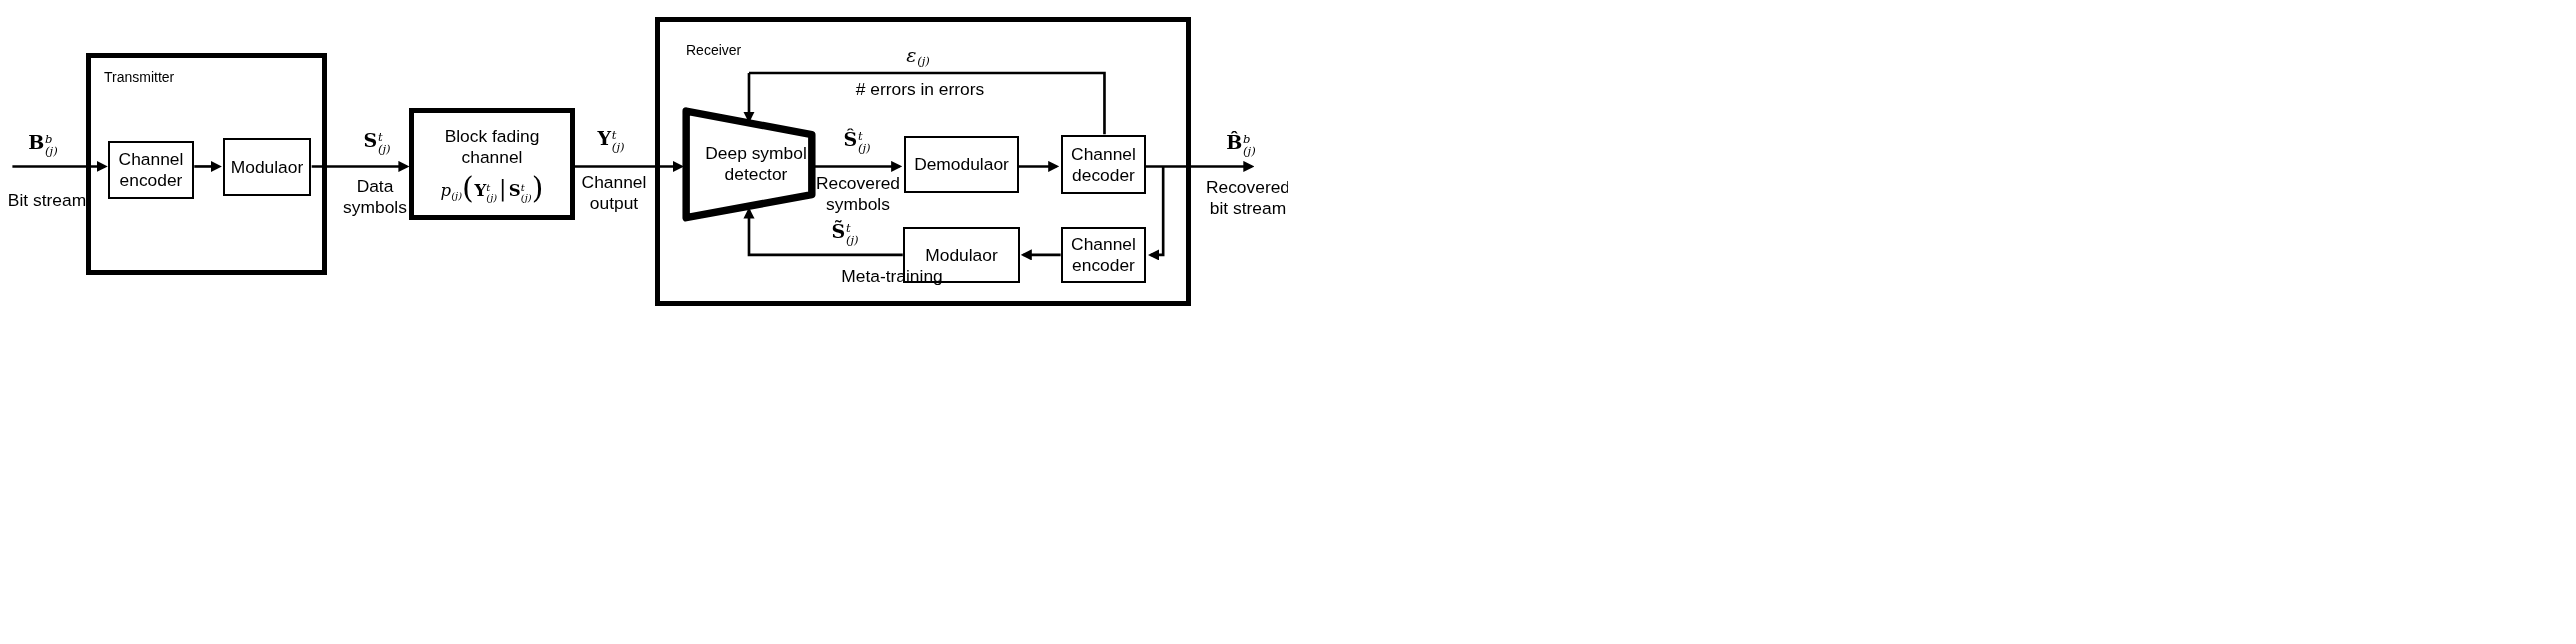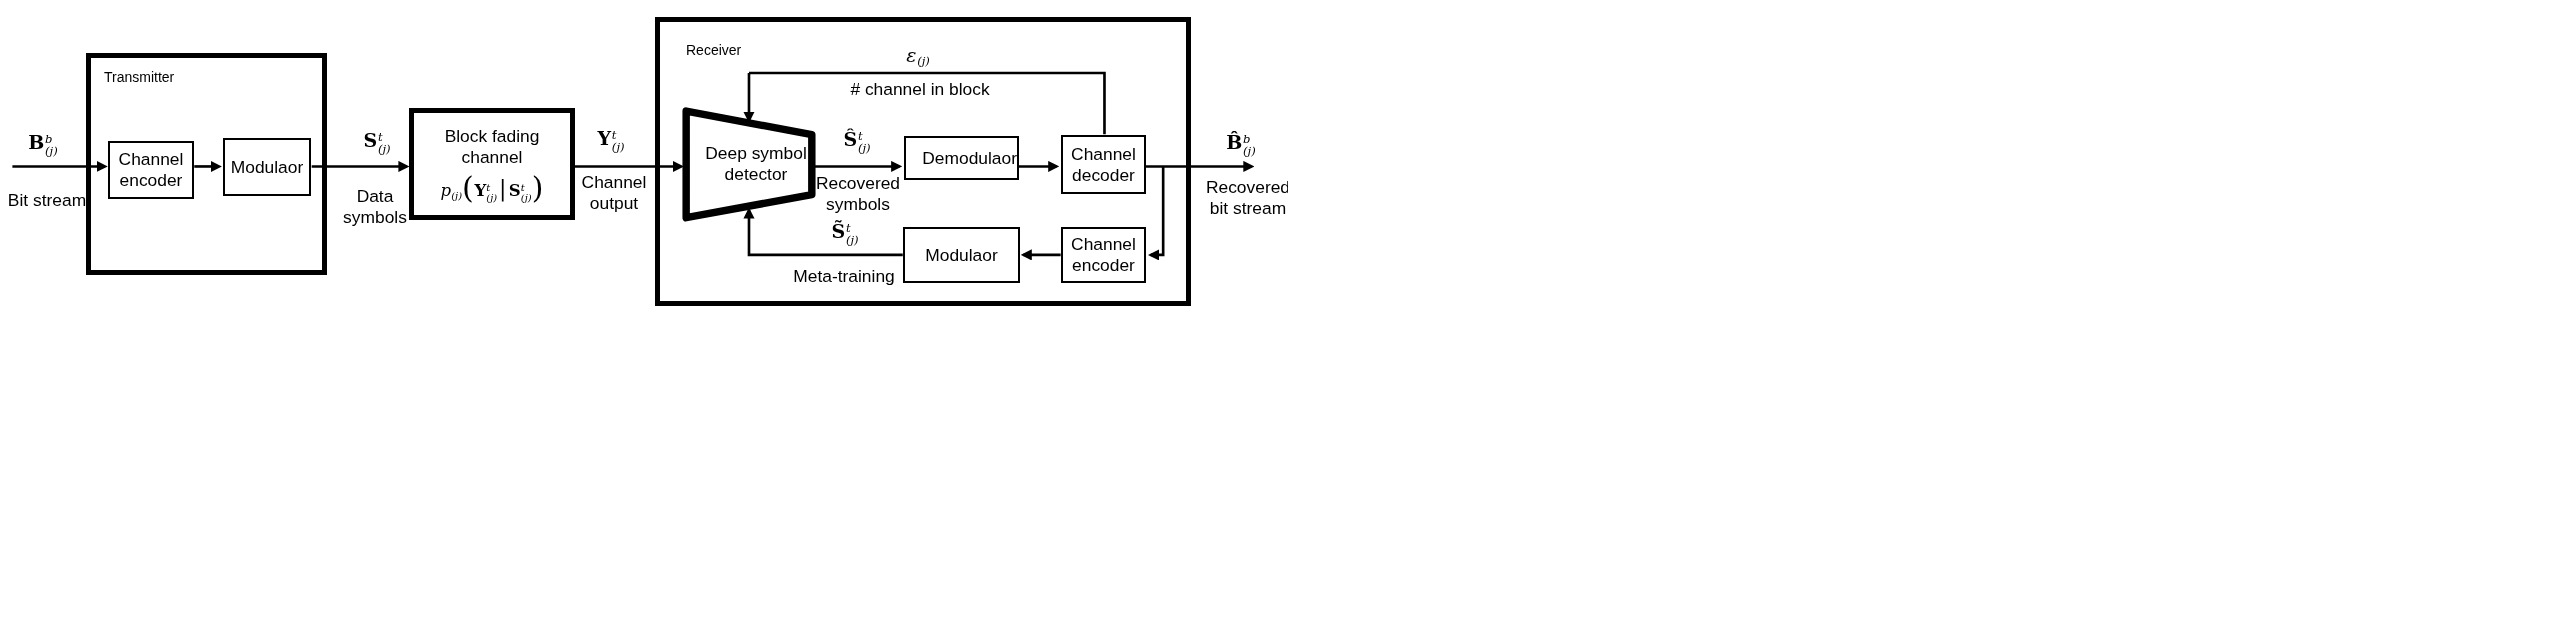--- a/index.html
+++ b/index.html
@@ -137,21 +137,21 @@
     <polygon points="830,134 982,162.5 982,235 830,263" fill="#ffffff" stroke="#000000" stroke-width="9" stroke-linejoin="round"></polygon>
   </svg>
 
   <div class="thin-box" style="left:108px;top:141px;width:86px;height:58px;">
     <span class="box-label">Channel
 encoder</span>
   </div>
   <div class="thin-box" style="left:223px;top:138px;width:88px;height:58px;">
     <span class="box-label">Modulaor</span>
   </div>
-  <div class="thin-box" style="left:904px;top:136px;width:115px;height:44px;justify-content:flex-end;">
+  <div class="thin-box" style="left:904px;top:136px;width:115px;height:57px;">
     <span class="box-label">Demodulaor</span>
   </div>
   <div class="thin-box" style="left:1061px;top:135px;width:85px;height:59px;">
     <span class="box-label">Channel
 decoder</span>
   </div>
   <div class="thin-box" style="left:903px;top:227px;width:117px;height:56px;">
     <span class="box-label">Modulaor</span>
   </div>
   <div class="thin-box" style="left:1061px;top:227px;width:85px;height:56px;">
@@ -203,25 +203,25 @@
   </div>
   <div class="m" style="left:1241px;top:142px;">
     <span class="main">B̂</span>
     <span class="stack">
         <span>b</span>
         <span>(j)</span>
       </span>
   </div>
 
   <div class="anno" style="left:47px;top:200px;">Bit stream</div>
-  <div class="anno" style="left:375px;top:207px;">Data
+  <div class="anno" style="left:375px;top:197px;">Data
 symbols</div>
   <div class="anno" style="left:614px;top:193px;">Channel
 output</div>
-  <div class="anno" style="left:920px;top:89px;"># channel in block</div>
+  <div class="anno" style="left:920px;top:89px;"># errors in errors</div>
   <div class="anno" style="left:858px;top:194px;">Recovered
 symbols</div>
-  <div class="anno" style="left:844px;top:276px;">Meta-training</div>
+  <div class="anno" style="left:892px;top:276px;">Meta-training</div>
   <div class="anno" style="left:1248px;top:198px;">Recovered
 bit stream</div>
 
 </div>
 
 
 </body></html>

